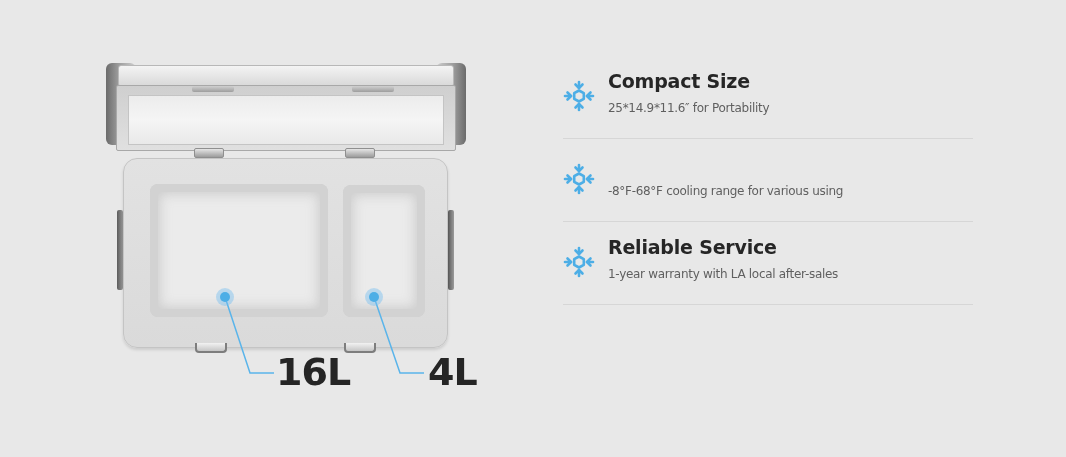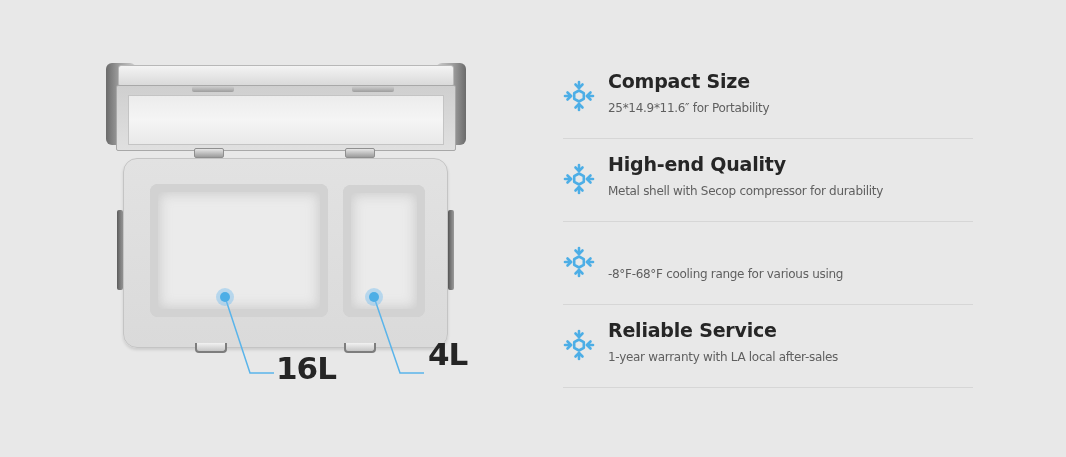--- a/index.html
+++ b/index.html
@@ -76,21 +76,21 @@
       position: absolute; width: 18px; height: 18px; border-radius: 50%;
       background: rgba(120,190,240,0.45);
     }
     .dot::after {
       content: ""; position: absolute; left: 4px; top: 4px; width: 10px; height: 10px;
       border-radius: 50%; background: #4daee6;
     }
     .callout-svg { position: absolute; left: 0; top: 0; }
     .cap-label {
       position: absolute; font-family: "DejaVu Sans", sans-serif; font-weight: bold;
-      font-size: 31px; color: #252525; letter-spacing: -1px; line-height: 1;
+      font-size: 38px; color: #252525; letter-spacing: -1px; line-height: 1;
     }
     
     .features {
       position: absolute; left: 563px; top: 56px; width: 410px;
     }
     .feature {
       position: relative; height: 83px; border-bottom: 1px solid #d6d6d6;
     }
     .feature-icon {
       position: absolute; left: 0; top: 24px; width: 32px; height: 32px;
@@ -152,37 +152,30 @@
   <div class="latch" style="left:344px"></div>
 
   <svg class="callout-svg" width="540" height="457">
     <polyline points="225,297 250,373 274,373" fill="none" stroke="#5ab4ea" stroke-width="1.5"></polyline>
     <polyline points="374,297 400,373 424,373" fill="none" stroke="#5ab4ea" stroke-width="1.5"></polyline>
   </svg>
   <div class="dot" style="left:216px;top:288px"></div>
   <div class="dot" style="left:365px;top:288px"></div>
 
   <div class="cap-label" style="left:276px;top:353px">16L</div>
-  <div class="cap-label" style="left:428px;top:339px">4L</div>
+  <div class="cap-label" style="left:428px;top:353px">4L</div>
 </div>
 
 <div class="features">
   <div class="feature">
     <svg class="feature-icon">
         <use href="#snowflake"></use>
       </svg>
     <div class="feature-title">Compact Size</div>
     <div class="feature-desc">25*14.9*11.6″  for Portability</div>
-  </div>
-  <div class="feature">
-    <svg class="feature-icon">
-        <use href="#snowflake"></use>
-      </svg>
-    <div class="feature-title">High-end Quality</div>
-    <div class="feature-desc">Metal shell with Secop compressor for durability</div>
   </div>
   <div class="feature">
     <svg class="feature-icon">
         <use href="#snowflake"></use>
       </svg>
     <div class="feature-desc">-8°F-68°F cooling range for various using</div>
   </div>
   <div class="feature">
     <svg class="feature-icon">
         <use href="#snowflake"></use>

